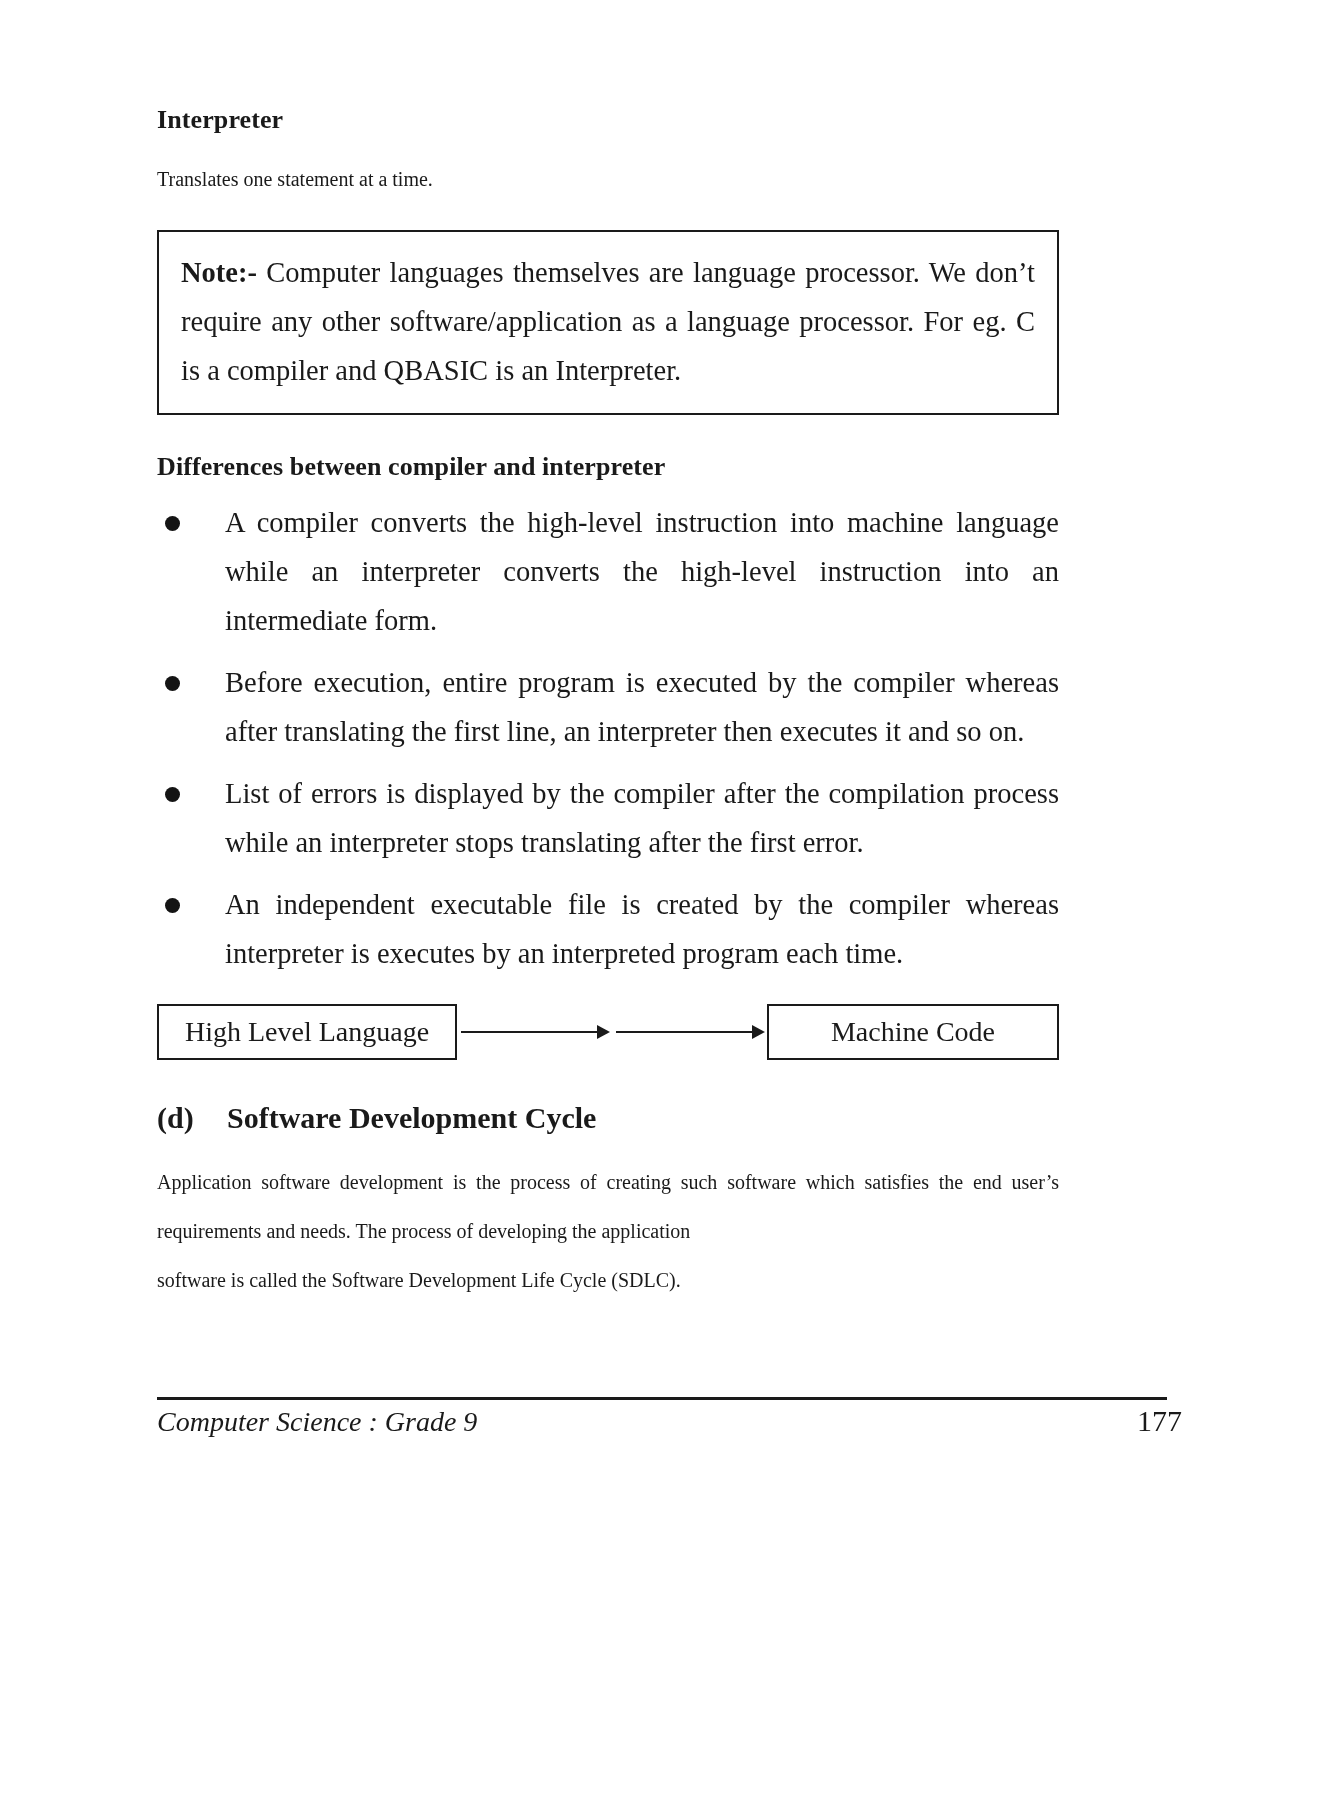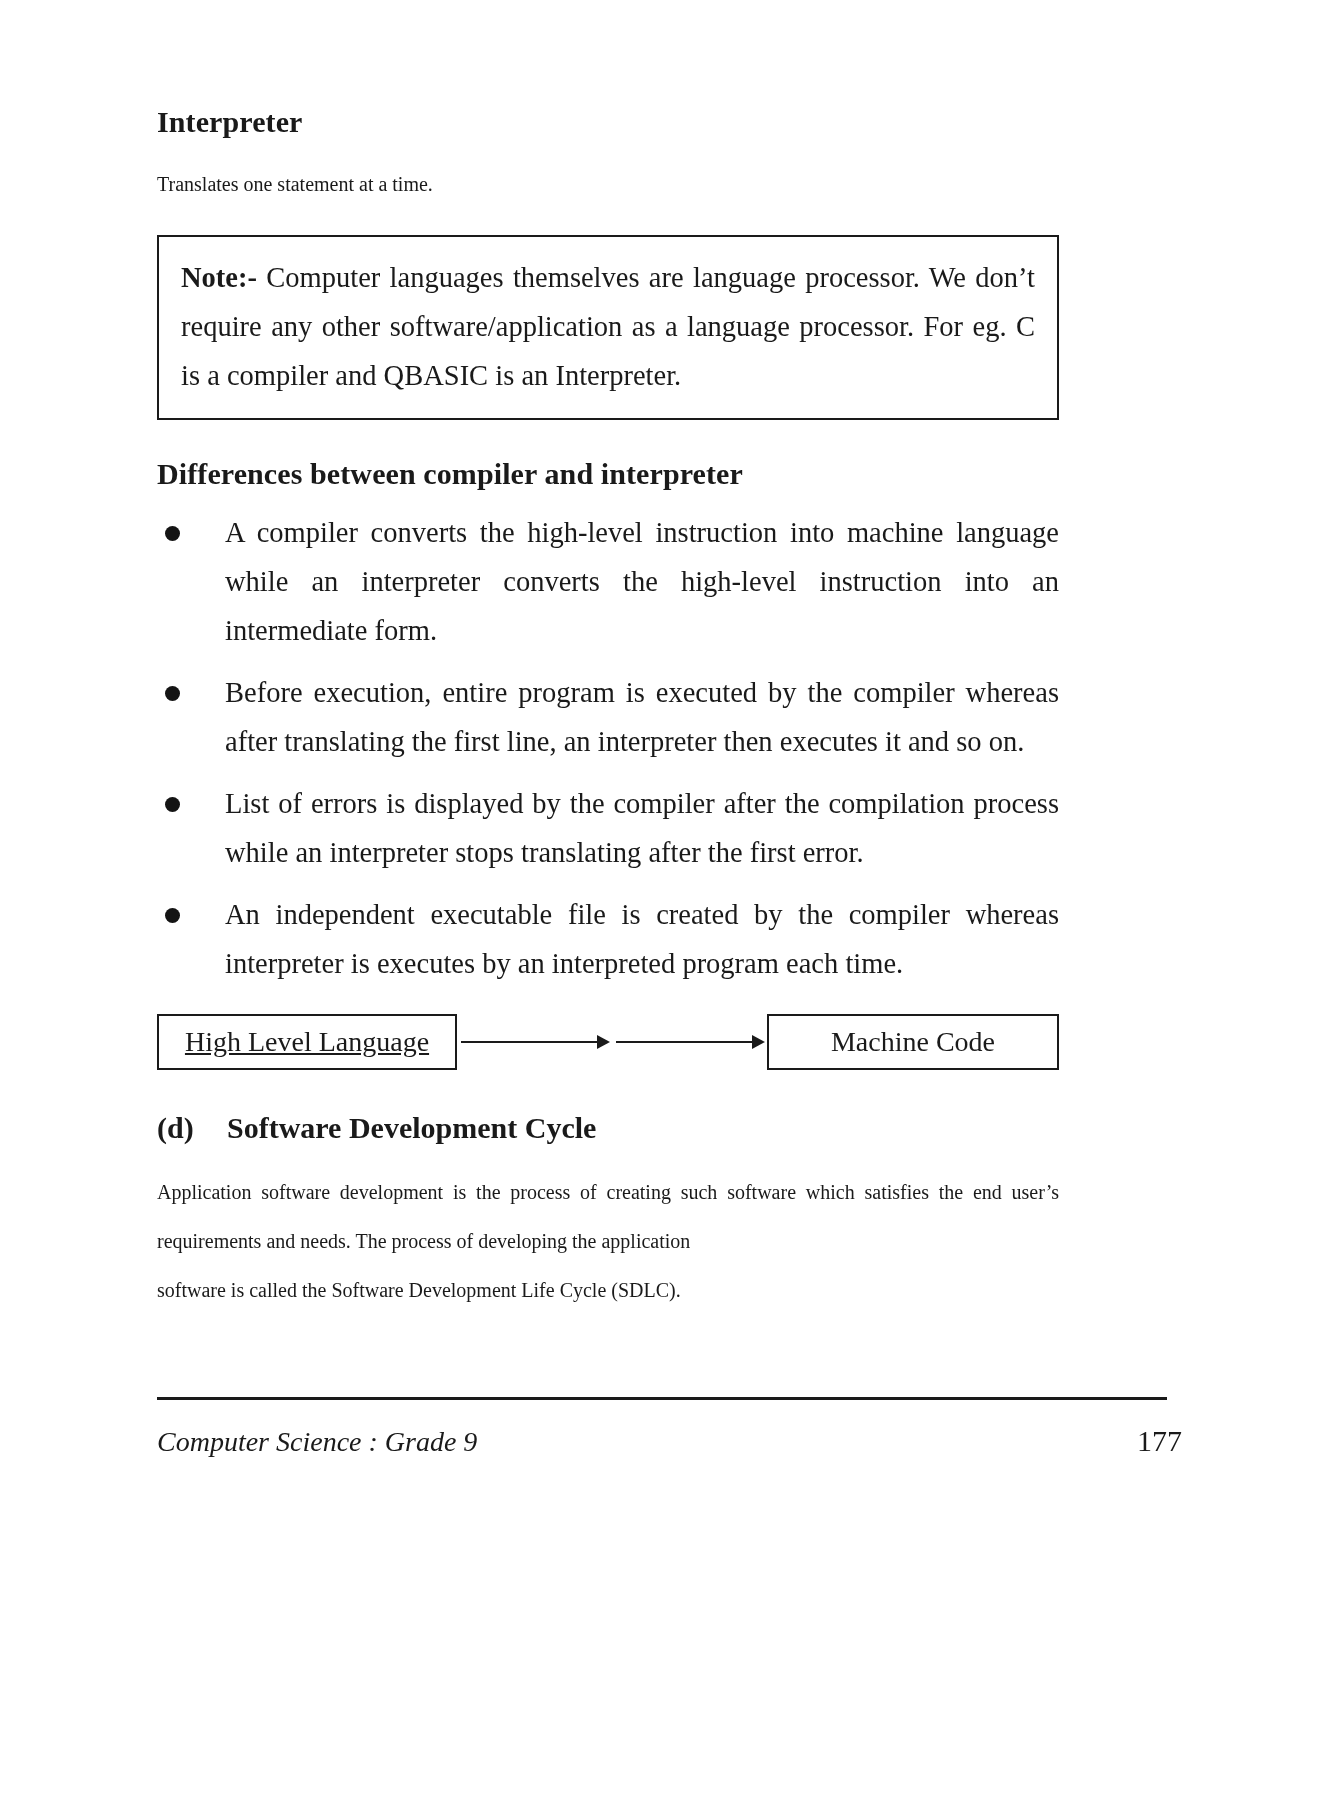--- a/index.html
+++ b/index.html
@@ -22,21 +22,21 @@
   }
   .content {
     position: absolute;
     left: 157px;
     top: 0;
     width: 902px;
   }
 
   
   .h-section {
-    font-size: 30px;
+    font-size: 26px;
     font-weight: bold;
     line-height: 1.2;
     margin: 0;
     letter-spacing: 0.1px;
   }
   #interpreter-heading { margin-top: 104px; }
   #differences-heading { margin-top: 36px; }
 
   .h-numbered {
     display: flex;
@@ -125,21 +125,21 @@
     line-height: 1;
     box-sizing: border-box;
     white-space: nowrap;
   }
   .flow-box.solid {
     border: 2px solid #1a1a1a;
   }
   .flow-box.dashed {
     border: 3px dashed #1a1a1a;
   }
-  #flow-box-hll  { width: 300px; text-decoration: underline; }
+  #flow-box-hll  { width: 300px; }
   #flow-box-lp   { width: 282px; }
   #flow-box-mc   { width: 292px; }
 
   .flow-arrow {
     flex: 1 1 auto;
     height: 20px;
     position: relative;
     min-width: 48px;
   }
   .flow-arrow .shaft {
@@ -172,21 +172,21 @@
   }
   .footer .rule {
     width: 1010px;
     height: 3px;
     background: #1a1a1a;
   }
   .footer .row {
     display: flex;
     align-items: baseline;
     justify-content: space-between;
-    margin-top: 24px;
+    margin-top: 4px;
   }
   .footer .book-title {
     font-size: 28px;
     font-style: italic;
   }
   .footer .page-number {
     font-size: 30px;
   }
 </style>
 </head>

